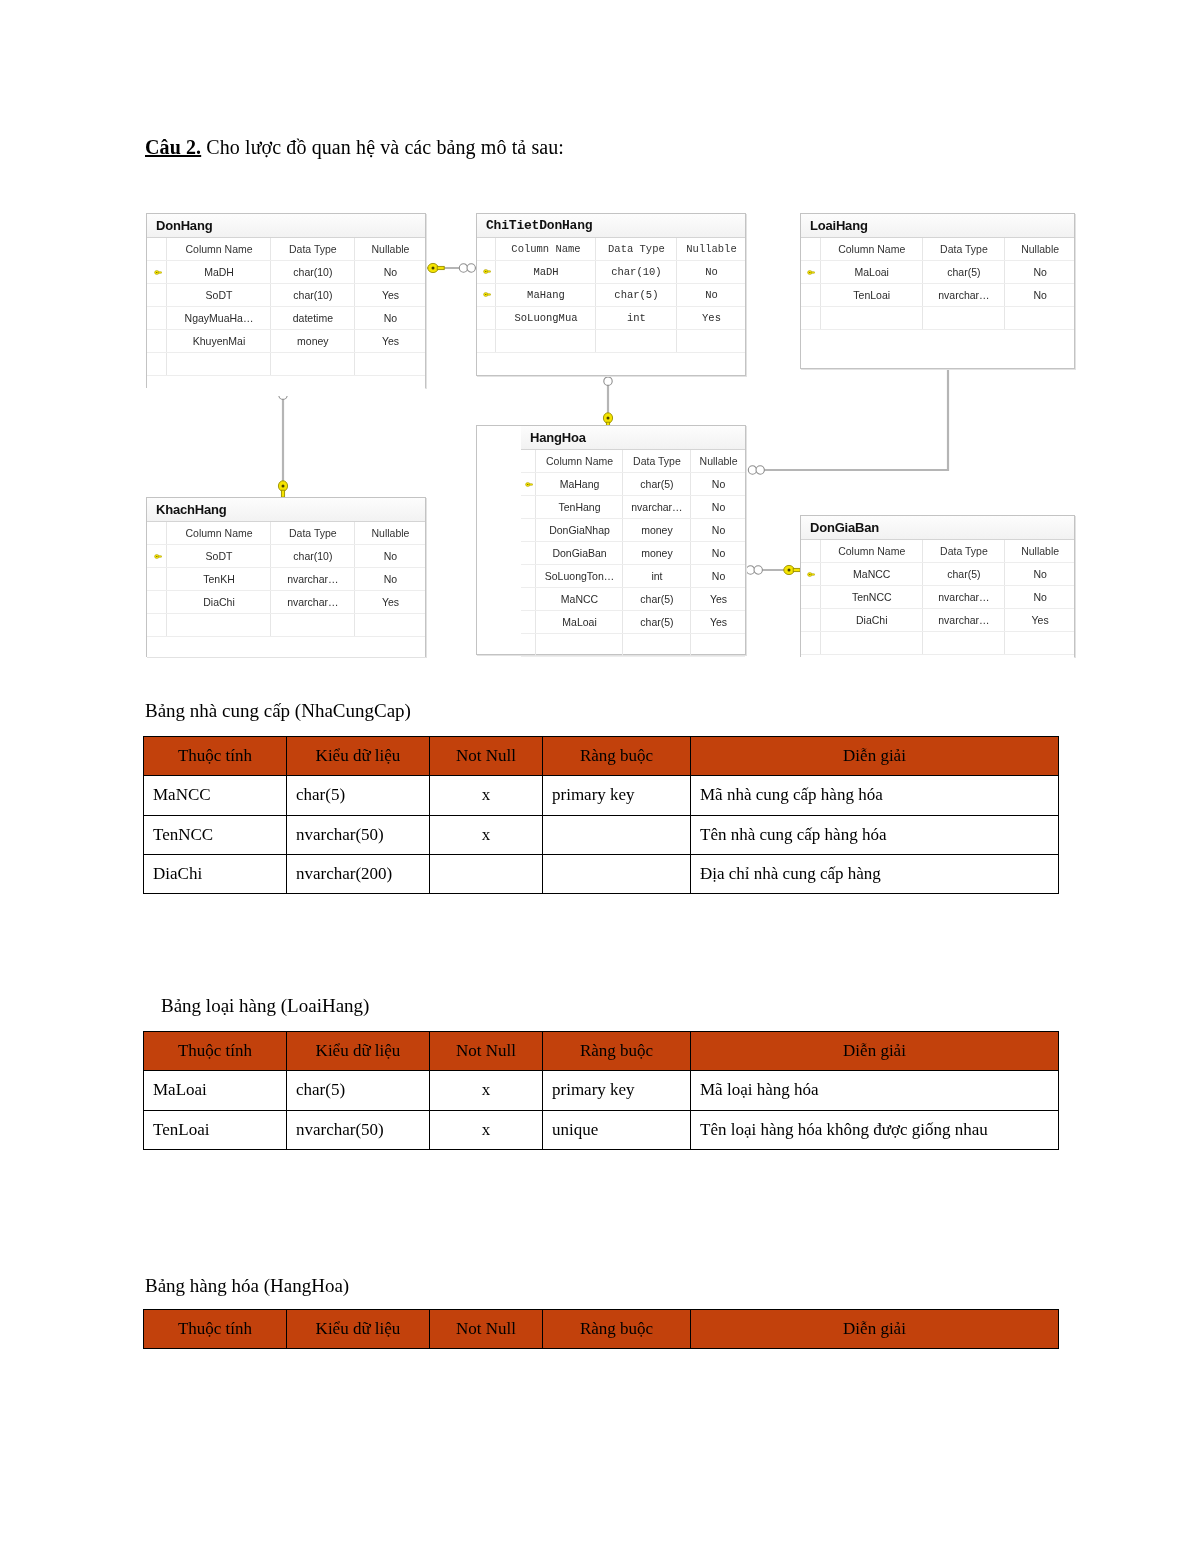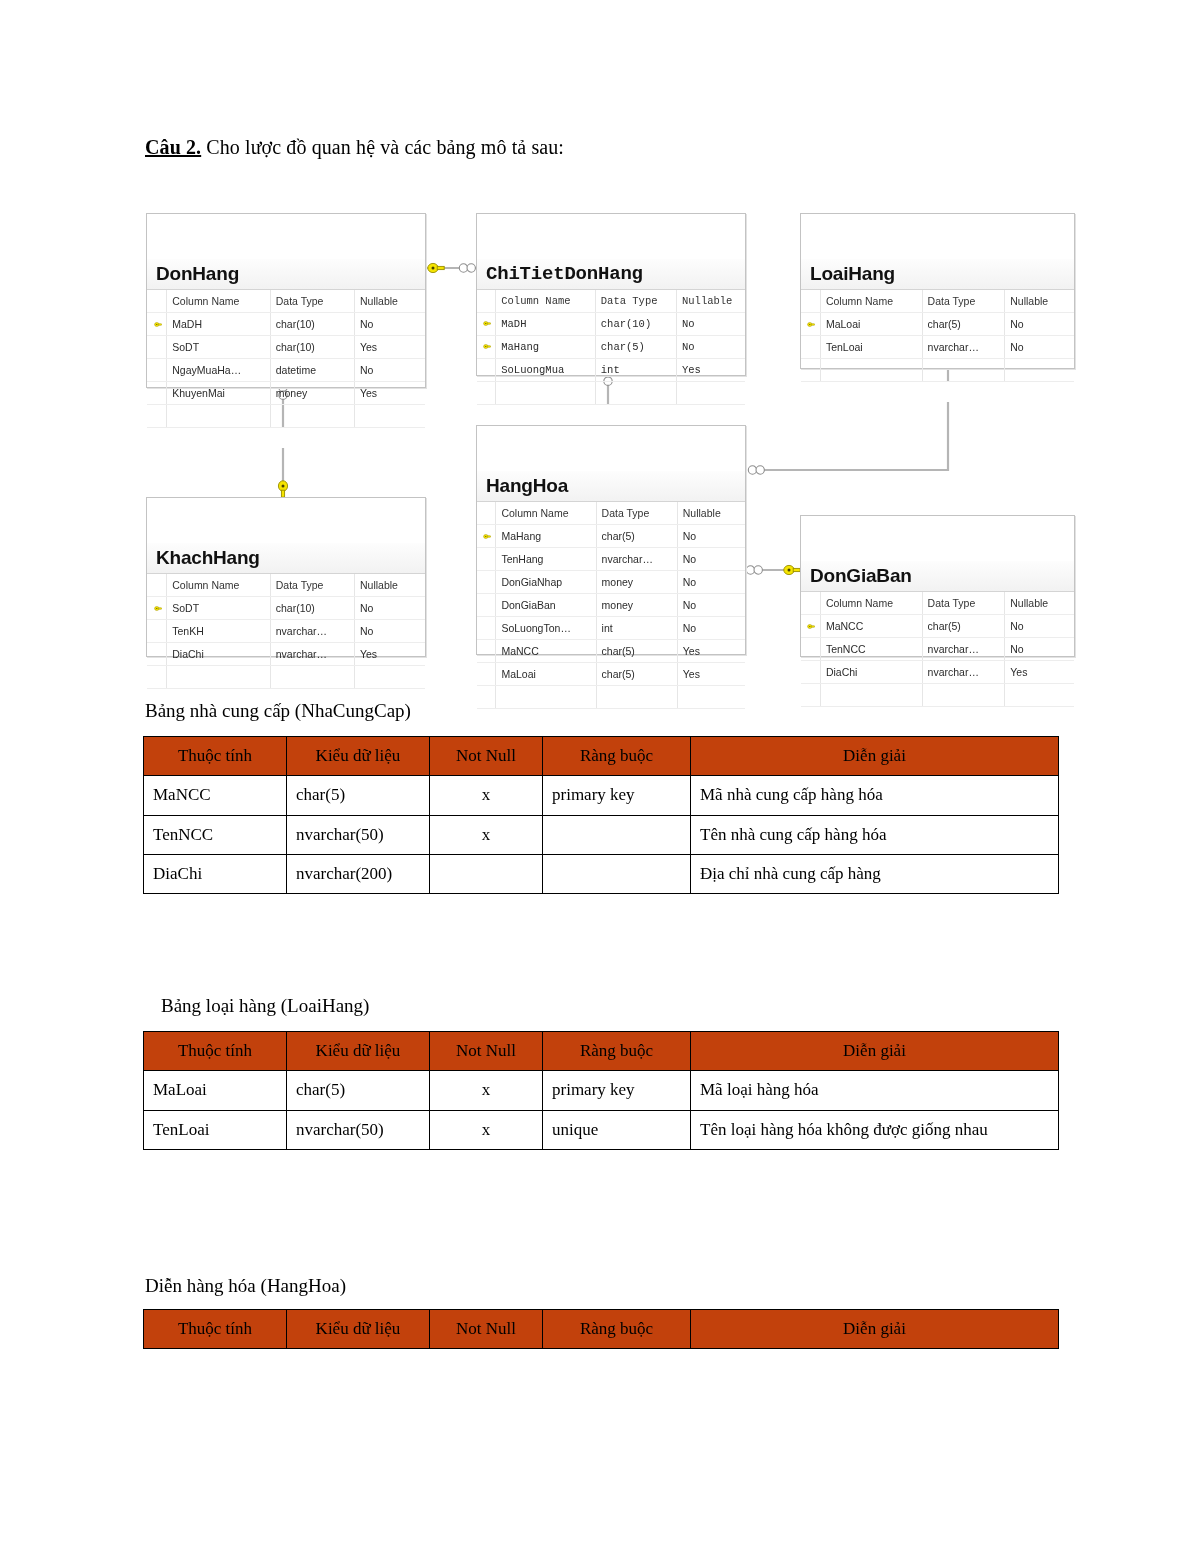--- a/index.html
+++ b/index.html
@@ -42,33 +42,33 @@
   }
   .er-table {
     position: absolute;
     background: #ffffff;
     border: 1px solid #c3c3c3;
     box-shadow: 1px 1px 0 #e2e2e2;
     font-family: "Liberation Sans", "DejaVu Sans", sans-serif;
     box-sizing: border-box;
   }
   .er-title {
-    font-size: 19px;
+    font-size: 13px;
     font-weight: bold;
     color: #111111;
     padding: 4px 0 4px 9px;
     background: linear-gradient(to bottom, #fdfdfd 0%, #f2f2f2 100%);
     border-bottom: 1px solid #d4d4d4;
     letter-spacing: -0.2px;
-    margin-top: 45px;
   }
   .er-grid {
     display: table;
     width: 100%;
     border-collapse: collapse;
+    text-align: center;
   }
   .er-row {
     display: table-row;
   }
   .er-cell {
     display: table-cell;
     font-size: 10.5px;
     color: #2b2b2b;
     padding: 3px 4px 3px 5px;
     border-right: 1px solid #e6e6e6;
@@ -352,21 +352,21 @@
     <div class="er-row blank">
       <div class="er-cell c-key"></div>
       <div class="er-cell c-name"></div>
       <div class="er-cell c-type"></div>
       <div class="er-cell c-null c-pad"></div>
     </div>
   </div>
   <div class="er-foot"></div>
 </div>
 
-<div class="er-table" style="left:476px; top:425px; width:270px; height:230px;">
+<div class="er-table" style="left:476px; top:425px; width:270px; height:230px;padding-left:44px;">
   <div class="er-title">HangHoa</div>
   <div class="er-grid">
     <div class="er-row header">
       <div class="er-cell c-key"></div>
       <div class="er-cell c-name">Column Name</div>
       <div class="er-cell c-type">Data Type</div>
       <div class="er-cell c-null c-pad">Nullable</div>
     </div>
     <div class="er-row">
       <div class="er-cell c-key"><svg class="keyglyph" viewBox="-7 -6 16 12">
@@ -539,21 +539,21 @@
     <tr>
       <td>TenLoai</td>
       <td>nvarchar(50)</td>
       <td class="center">x</td>
       <td>unique</td>
       <td>Tên loại hàng hóa không được giống nhau</td>
     </tr>
   </tbody>
 </table>
 
-<div class="section-caption" style="left:145px; top:1275px;">Diễn hàng hóa (HangHoa)</div>
+<div class="section-caption" style="left:145px; top:1275px;">Bảng hàng hóa (HangHoa)</div>
 
 <table class="doc-table" style="left:143px; top:1309px; width:915px;">
   <colgroup>
     <col class="col-attr">
       <col class="col-type">
       <col class="col-null">
       <col class="col-rang">
       <col class="col-dien">
   </colgroup>
   <thead>

